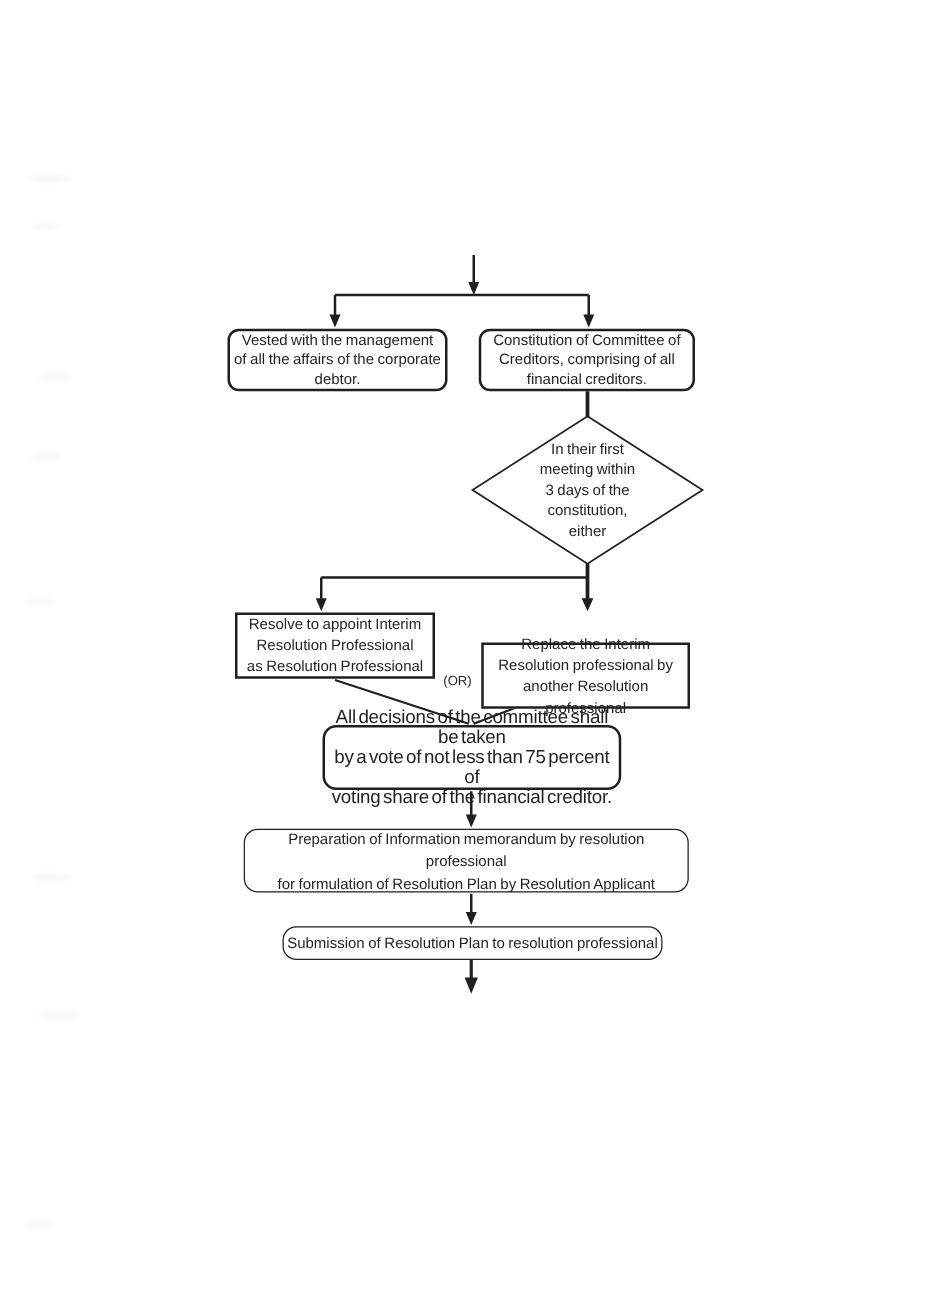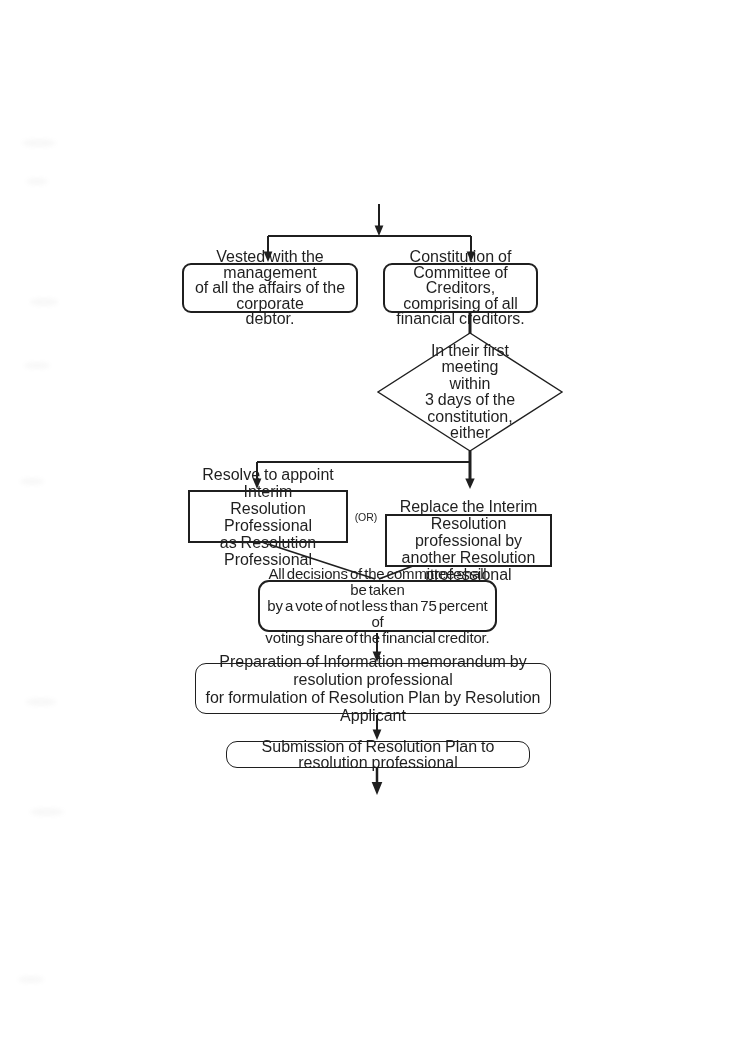--- a/index.html
+++ b/index.html
@@ -26,36 +26,36 @@
   .node {
     position: absolute;
     box-sizing: border-box;
     display: flex;
     align-items: center;
     justify-content: center;
     text-align: center;
     background: #ffffff;
     border: 2px solid #1f1f1f;
     color: #1f1f1f;
-    font-size: 16px;
+    font-size: 12px;
     line-height: 15.5px;
     white-space: pre-line;
     word-spacing: -0.5px;
   }
   .rounded   { border-radius: 9px; }
   .rounded-lg{ border-radius: 11px; }
   .square    { border-radius: 0; }
   .thin      { border-width: 1.6px; }
   .noborder  { border: none; background: transparent; }
 
   #node-vested      { left: 182px; top: 263px; width: 176px; height: 50px; padding: 1px 3px; }
-  #node-constitution{ left: 383px; top: 263px; width: 155px; height: 50px; padding: 1px 3px; }
+  #node-constitution{ left: 383px; top: 263px; width: 173px; height: 50px; padding: 1px 3px; }
   #node-diamond-text{ left: 420px; top: 351px; width: 100px; height: 82px; line-height: 16.5px; }
   #node-resolve     { left: 188px; top: 490px; width: 160px; height: 53px; line-height: 17px; padding: 19px 3px; }
-  #node-or          { left: 349px; top: 508px; width: 34px; height: 20px; font-size: 10.5px; }
+  #node-or          { left: 349px; top: 536px; width: 34px; height: 20px; font-size: 10.5px; }
   #node-replace     { left: 385px; top: 514px; width: 167px; height: 53px; line-height: 17px; padding: 1px 3px; }
   #node-decisions   { left: 258px; top: 580px; width: 239px; height: 52px; font-size: 15px; line-height: 16px;
                       letter-spacing: -0.15px; word-spacing: -2px; padding: 1px 3px; }
   #node-preparation { left: 195px; top: 663px; width: 356px; height: 51px; line-height: 18px; padding: 1px 4px; }
   #node-submission  { left: 226px; top: 741px; width: 304px; height: 27px; }
 
   .smudge {
     position: absolute;
     background: #8a8a8a;
     opacity: 0.06;

